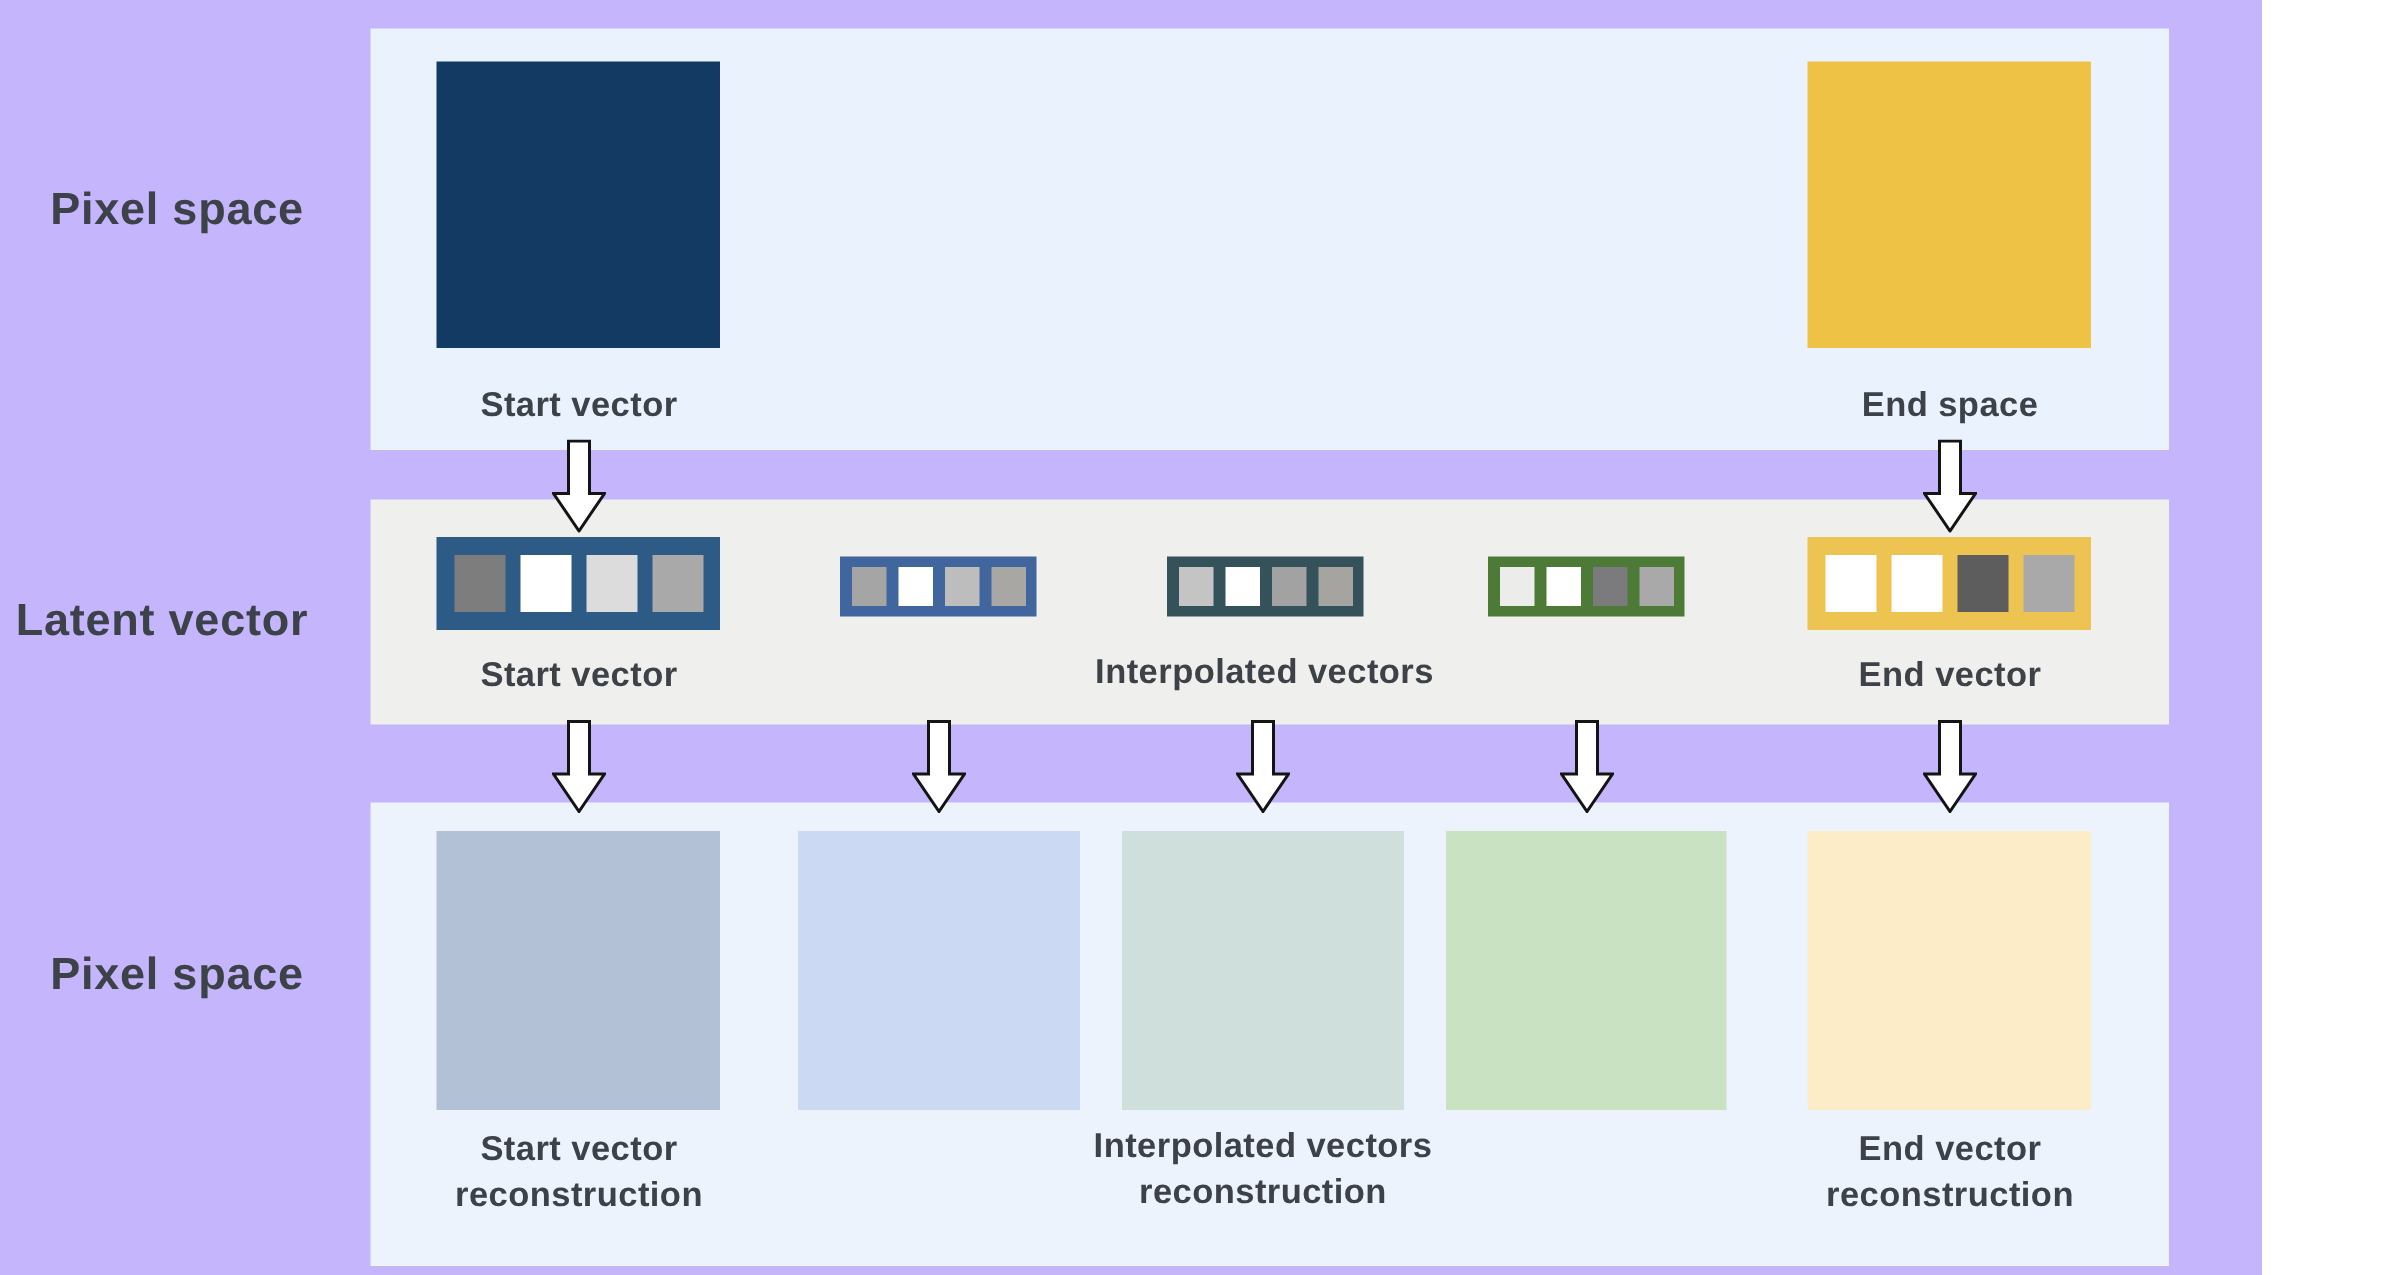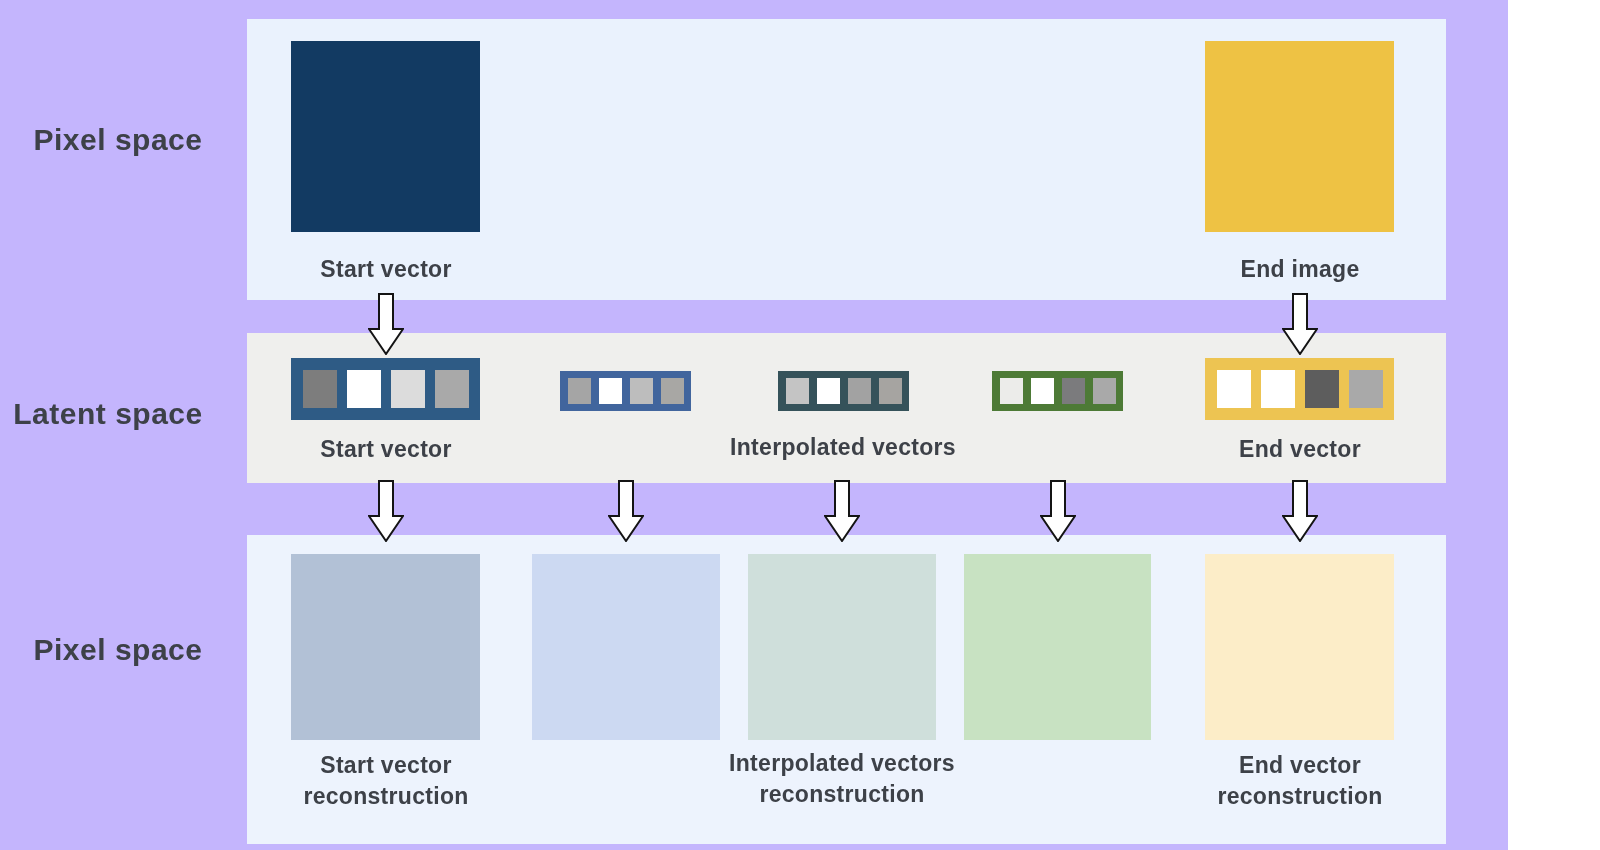--- a/index.html
+++ b/index.html
@@ -63,28 +63,28 @@
 </head>
 <body>
 
 <div class="canvas">
 
   <div class="band band-top" style="background-color: rgb(234, 242, 253);"></div>
   <div class="band band-mid" style="background-color: rgb(239, 239, 237);"></div>
   <div class="band band-bottom" style="background-color: rgb(237, 243, 253);"></div>
 
   <div class="row-label" style="left:118px;top:140px;">Pixel space</div>
-  <div class="row-label" style="left:108px;top:414px;">Latent space</div>
+  <div class="row-label" style="left:108px;top:414px;">Latent vector</div>
   <div class="row-label" style="left:118px;top:650px;">Pixel space</div>
 
   <div class="img-square" style="left: 291px; background-color: rgb(18, 58, 98);"></div>
   <div class="caption" style="left:386px;top:256px;">Start vector</div>
 
   <div class="img-square" style="left: 1205px; background-color: rgb(238, 194, 68);"></div>
-  <div class="caption" style="left:1300px;top:256px;">End image</div>
+  <div class="caption" style="left:1300px;top:256px;">End space</div>
 
   <div class="arrow" style="left:386px;top:293px;">
     <svg viewBox="0 0 36 62">
         <path d="M11 1 L25 1 L25 36 L35 36 L18 61 L1 36 L11 36 Z" fill="#ffffff" stroke="#141414" stroke-width="2"></path>
       </svg>
   </div>
   <div class="arrow" style="left:1300px;top:293px;">
     <svg viewBox="0 0 36 62">
         <path d="M11 1 L25 1 L25 36 L35 36 L18 61 L1 36 L11 36 Z" fill="#ffffff" stroke="#141414" stroke-width="2"></path>
       </svg>

